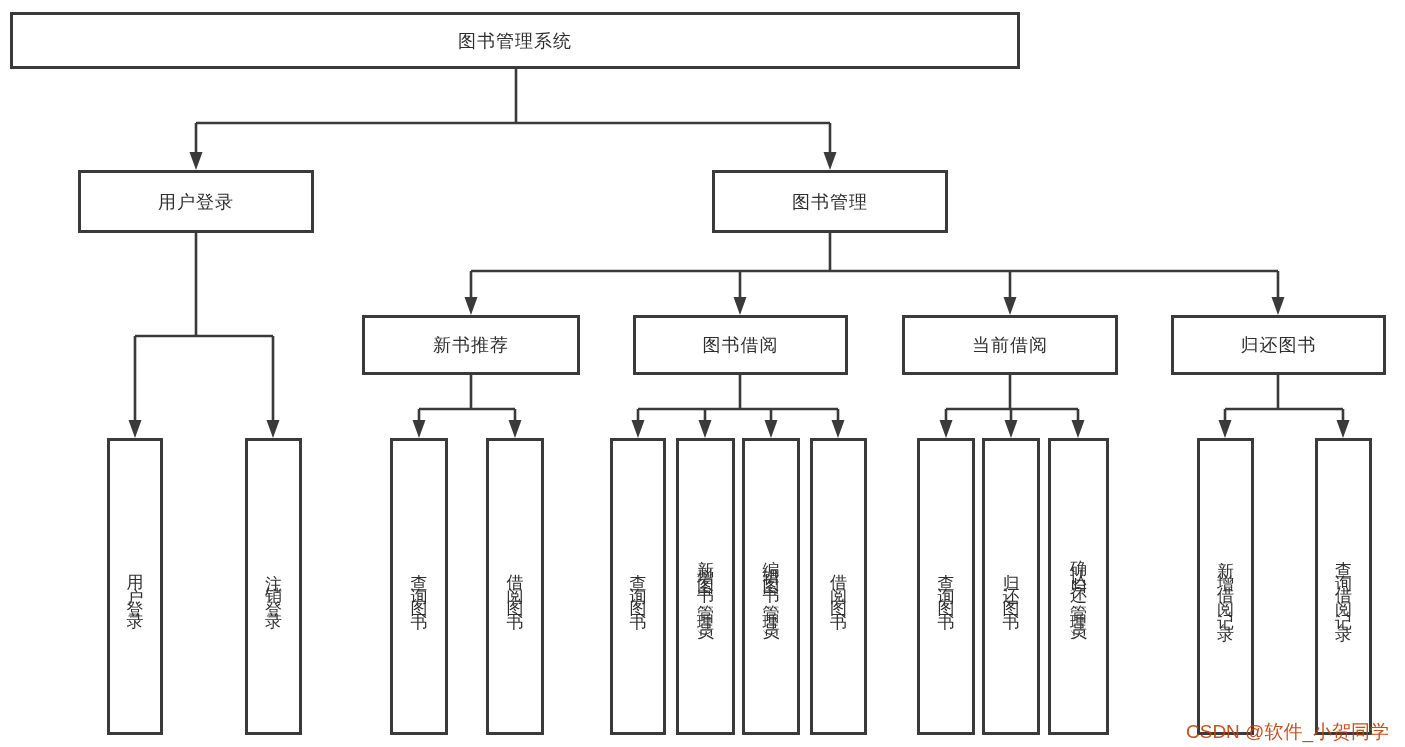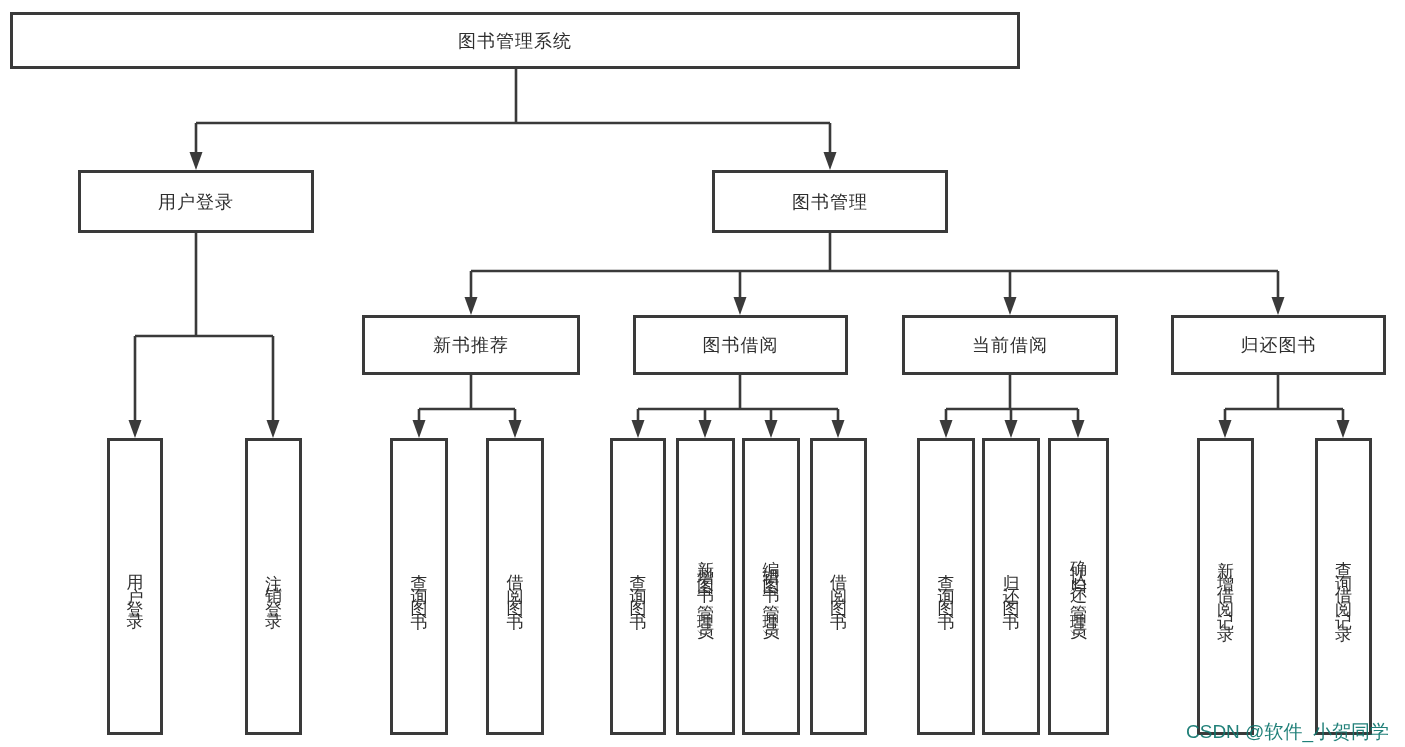--- a/index.html
+++ b/index.html
@@ -39,21 +39,21 @@
     letter-spacing: 13px;
     white-space: nowrap;
     color: #2e2e2e;
   }
   .tight .vtext { letter-spacing: 9px; }
   .watermark {
     position: absolute;
     left: 1186px;
     top: 719px;
     font-size: 19px;
-    color: #0f766e;
+    color: #c2410c;
     opacity: 0.92;
     white-space: nowrap;
     z-index: 5;
   }
 </style>
 </head>
 <body>
 
 <div class="canvas">
 

